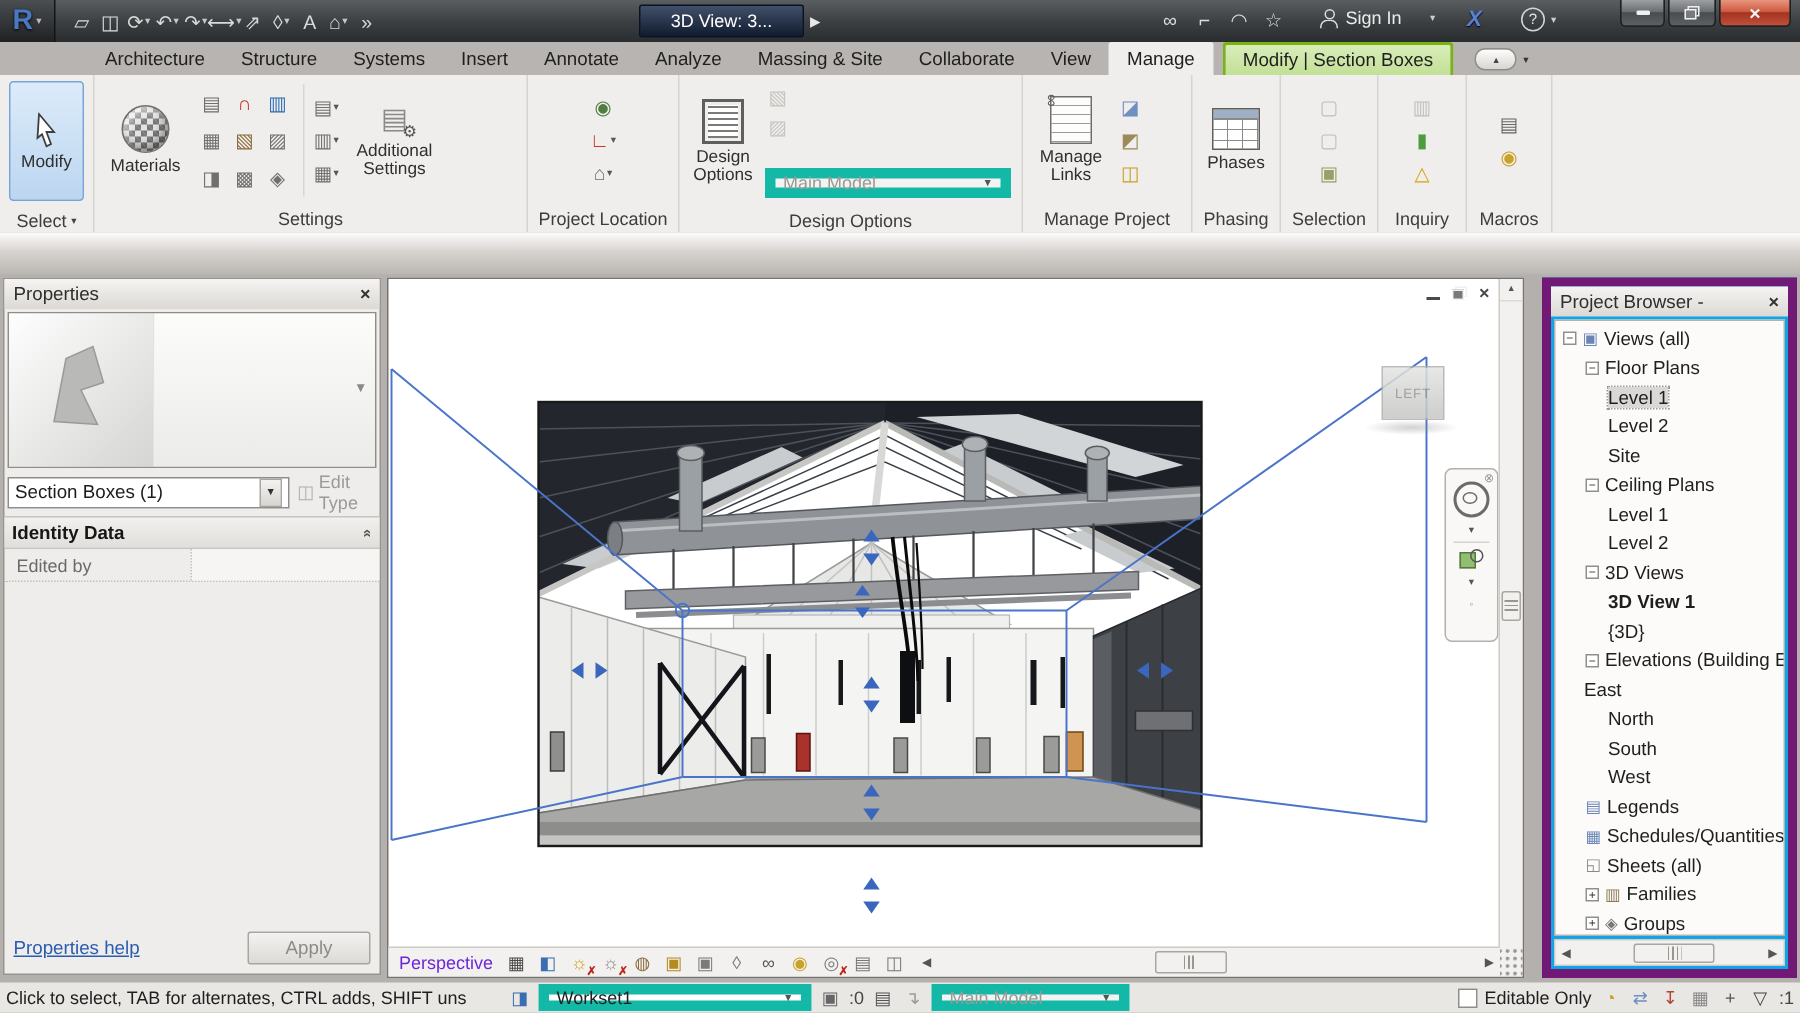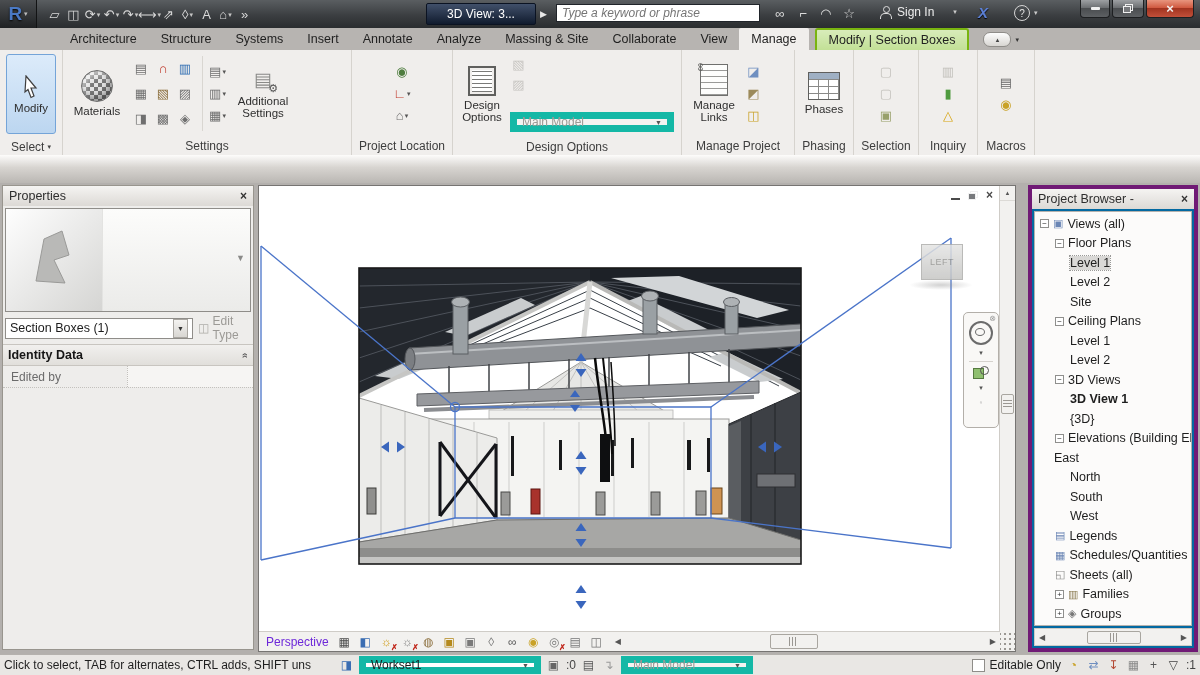--- a/index.html
+++ b/index.html
@@ -129,21 +129,21 @@
   .h-bar{position:absolute;left:0;right:15px;bottom:0;height:19px;background:#f2f1ef;border-top:1px solid #cfccc7;display:flex;align-items:center;}
   .vcb{display:flex;align-items:center;gap:6px;padding:0 7px;}
   .vcb-label{font-size:12px;color:#6d28d9;margin-right:2px;}
   .vcb .gic{width:15px;height:14px;font-size:12px;}
   .h-arrow{font-size:8px;color:#555;padding:0 4px;}
   .h-track{flex:1;position:relative;height:100%;}
   .h-thumb{position:absolute;left:145px;top:2px;width:46px;height:13px;background:linear-gradient(#fbfaf9,#dedcd8);border:1px solid #a9a6a0;border-radius:2px;background-image:repeating-linear-gradient(90deg,#9a9792 0 1px,transparent 1px 3px);background-size:9px 9px;background-repeat:no-repeat;background-position:center;}
   .corner{position:absolute;right:0;bottom:0;width:15px;height:19px;background:#f2f1ef;background-image:radial-gradient(circle at 3px 3px,#9a9792 1px,transparent 1.5px);background-size:5px 5px;background-position:2px 4px;}
 
   
-  .browser{position:absolute;left:1028px;top:185px;width:170px;height:467px;background:#0369a1;border:4px solid #701a75;box-sizing:border-box;display:flex;flex-direction:column;}
+  .browser{position:absolute;left:1028px;top:185px;width:170px;height:467px;background:#0ea5e9;border:6px solid #701a75;box-sizing:border-box;display:flex;flex-direction:column;}
   .tree-wrap{flex:1;margin:2px;background:#fcfbfa;border:1px solid #b5b2ae;overflow:hidden;position:relative;}
   .tree{position:absolute;inset:2px 0 0 0;}
   .tree-row{height:19.5px;display:flex;align-items:center;white-space:nowrap;overflow:hidden;}
   .expander{width:9px;height:9px;flex:0 0 9px;border:1px solid #8f8f8d;background:#fff;font-size:8px;line-height:7px;text-align:center;color:#333;margin-right:4px;box-sizing:border-box;}
   .t-ic{font-size:11px;margin-right:4px;}
   .t-label{font-size:12.5px;color:#1e1e1e;}
   .tree-row.selected .t-label{background:#d9d8d6;outline:1px dotted #9a9a98;}
   .tree-row.bold .t-label{font-weight:bold;}
   .b-scroll{flex:0 0 16px;margin:0 2px 2px 2px;background:#f2f1ef;border:1px solid #cfccc7;display:flex;align-items:center;}
   .b-scroll .h-thumb{position:static;width:52px;height:11px;margin-left:38px;}
@@ -180,21 +180,20 @@
         <span class="gic">⇗</span>
         <span class="gic">◊<i class="caret">▾</i></span>
         <span class="gic">A</span>
         <span class="gic">⌂<i class="caret">▾</i></span>
         <span class="gic">»</span>
       </div>
     <div class="view-title-wrap">
       <div class="view-title">3D View: 3...</div>
       <span class="title-play">▶</span>
     </div>
-    <input class="searchbox" placeholder="Type a keyword or phrase" style="">
     <div class="title-icons">
         <span class="gic">∞</span>
         <span class="gic">⌐</span>
         <span class="gic">◠</span>
         <span class="gic">☆</span>
       </div>
     <div class="signin">
       <span class="person"></span>
       <span>Sign In</span>
       <span class="caret">▾</span>
@@ -403,20 +402,24 @@
       <span>Identity Data</span>
       <span class="sec-chevron">»</span>
     </div>
     <div>
         <div class="prow">
           <span class="plabel">Edited by</span>
           <span class="pvalue"></span>
         </div>
       </div>
     <div class="pal-spacer"></div>
+    <div class="pal-footer">
+      <span class="help-link">Properties help</span>
+      <span class="apply-btn">Apply</span>
+    </div>
   </div>
 
   <div class="canvas">
     <svg width="741" height="445" viewBox="0 0 741 445">
       <defs>
           <clipPath id="crop">
             <rect x="100" y="82" width="442" height="296"></rect>
           </clipPath>
         </defs>
       <g clip-path="url(#crop)">

